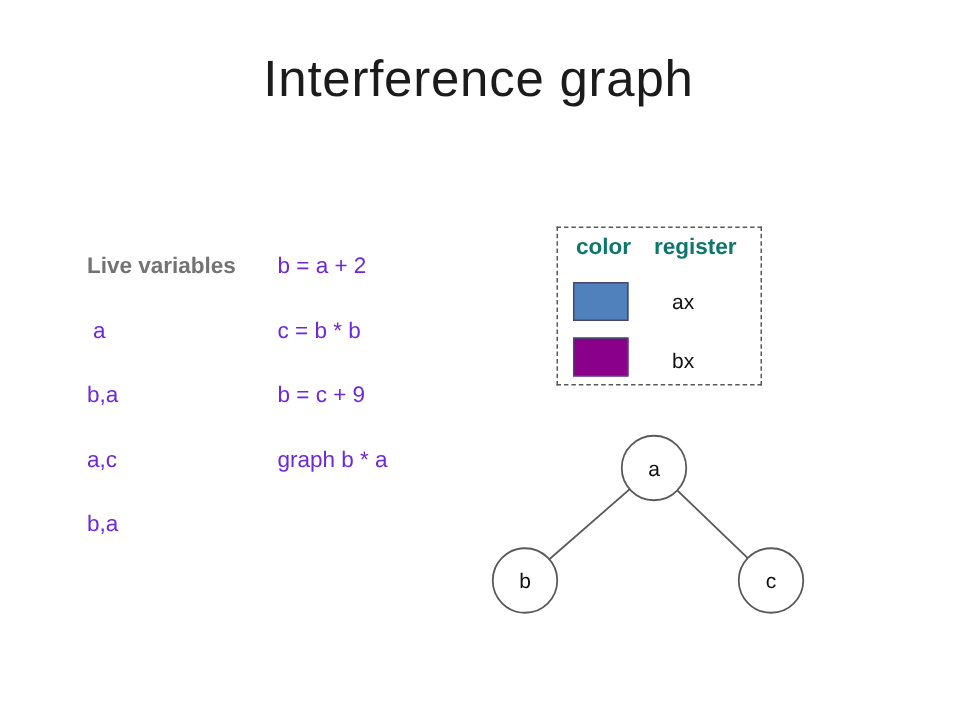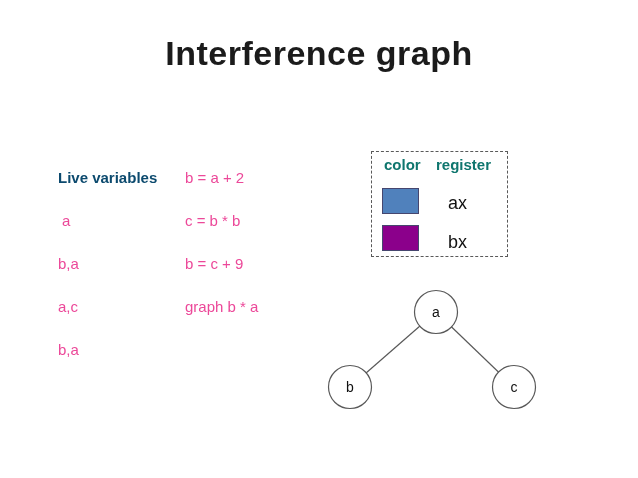--- a/index.html
+++ b/index.html
@@ -14,39 +14,39 @@
   }
   
   .title {
     position: absolute;
     top: 34px;
     left: 0;
     width: 100%;
     margin: 0;
     text-align: center;
     font-size: 34px;
-    font-weight: 700;
+    font-weight: 400;
     letter-spacing: 0.5px;
     color: #1b1b1b;
   }
   
   .itable {
     position: absolute;
     left: 58px;
     top: 169px;
     display: grid;
     grid-template-columns: 127px auto;
     grid-auto-rows: 43px;
     font-size: 15px;
     line-height: 17px;
     white-space: nowrap;
   }
   .itable .hdr { font-weight: bold; }
   .trow { display: contents; }
-  .cell { color: #ec4899; }
+  .cell { color: #6d28d9; }
   .cell.live-first { padding-left: 4px; }
   
   .legend {
     position: absolute;
     left: 371px;
     top: 151px;
     width: 137px;
     height: 106px;
     box-sizing: border-box;
     border: 1px dashed #595959;
@@ -67,21 +67,21 @@
     width: 37px;
     height: 26px;
     box-sizing: border-box;
     border: 1px solid #46466e;
   }
   .swatch.s0 { top: 36px; }
   .swatch.s1 { top: 73px; }
   .reg-label {
     position: absolute;
     left: 76px;
-    font-size: 18px;
+    font-size: 14px;
     color: #111111;
   }
   .reg-label.r0 { top: 41px; }
   .reg-label.r1 { top: 80px; }
   
   .graph-svg {
     position: absolute;
     left: 0;
     top: 0;
     width: 638px;
@@ -97,21 +97,21 @@
   }
 </style>
 </head>
 <body>
 
 <div class="slide">
 
   <h1 class="title">Interference graph</h1>
 
   <div class="itable">
-    <div class="hdr" style="color: #0c4a6e;">Live variables</div>
+    <div class="hdr" style="color: #737373;">Live variables</div>
 
     <div class="trow">
       <div class="cell">b = a + 2</div>
       <div class="cell live-first">a</div>
     </div>
     <div class="trow">
       <div class="cell">c = b * b</div>
       <div class="cell">b,a</div>
     </div>
     <div class="trow">

